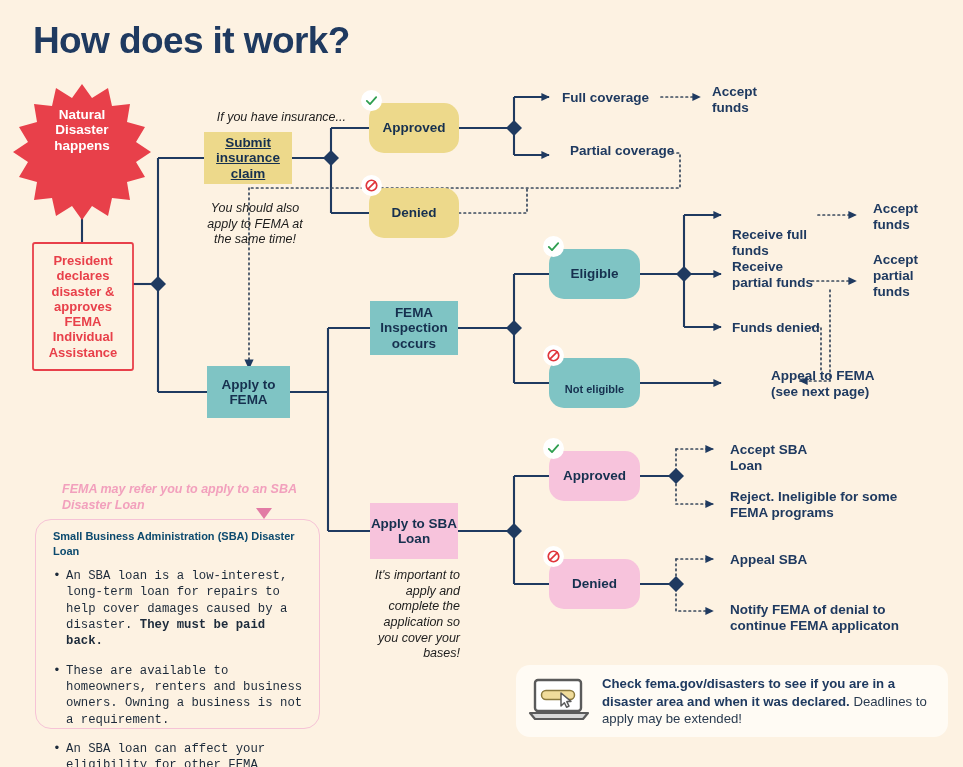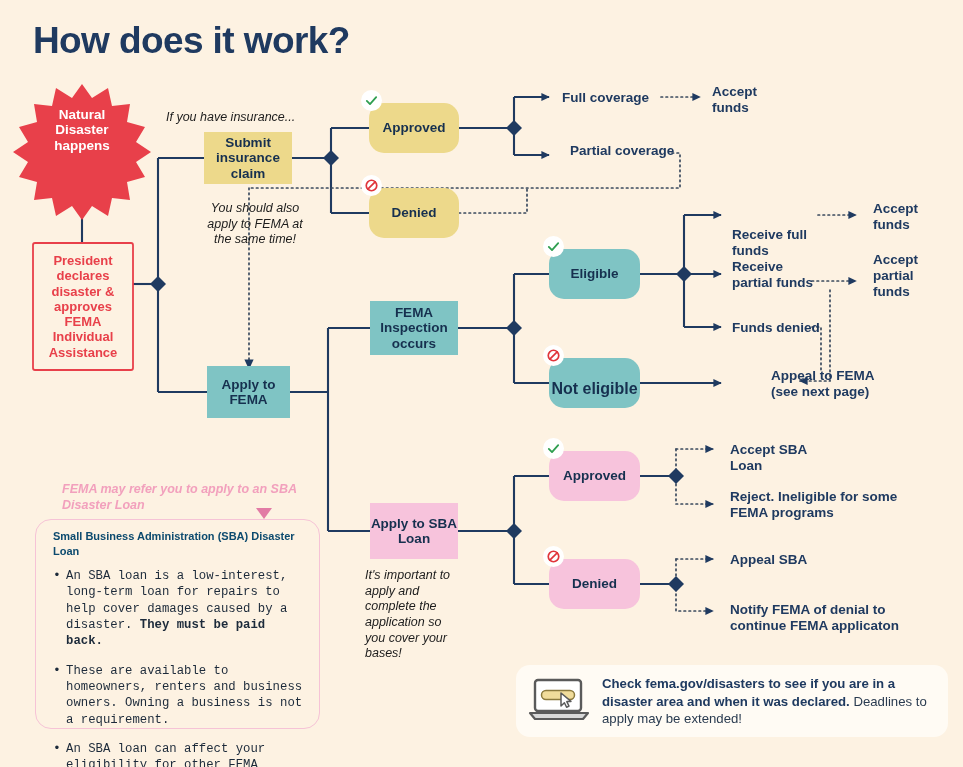--- a/index.html
+++ b/index.html
@@ -29,21 +29,21 @@
     text-align:center;font-weight:bold;color:#FFFFFF;line-height:1.15;
     font-size:13.5px;
   }
   .pres-label{
     position:absolute;display:flex;align-items:center;justify-content:center;
     text-align:center;font-weight:bold;color:#E8404A;line-height:1.17;
     font-size:13px;box-sizing:border-box;
   }
   .annot{
     position:absolute;font-style:italic;color:#1C1C1C;
-    font-size:12.5px;line-height:1.25;
+    font-size:12.5px;line-height:1.25;text-align:right;
   }
   .outcome{
     position:absolute;font-weight:bold;color:#1F3A60;
     font-size:13.5px;line-height:1.18;
   }
   .badge{
     position:absolute;width:21px;height:21px;border-radius:50%;
     background:#FFFFFF;display:flex;align-items:center;justify-content:center;
     box-sizing:border-box;
   }
@@ -217,33 +217,33 @@
     <rect x="370" y="503" width="88" height="56" fill="#F7C3DC"></rect>
 
     <rect x="549" y="451" width="91" height="50" rx="15" fill="#F7C3DC"></rect>
     <rect x="549" y="559" width="91" height="50" rx="15" fill="#F7C3DC"></rect>
   </svg>
 
   <div class="burst-label" style="left:32px;top:104px;width:100px;height:52px;">Natural Disaster happens</div>
 
   <div class="pres-label" style="left:35px;top:245px;width:96px;height:123px;padding:7px 4px;">President declares disaster &amp; approves FEMA Individual Assistance</div>
 
-  <div class="node-label" style="left:204px;top:132px;width:88px;height:52px;font-size:13.5px;">Submit insurance claim</div>
+  <div class="node-label" style="left:204px;top:132px;width:88px;height:52px;font-size:13.5px;text-decoration:underline;">Submit insurance claim</div>
 
   <div class="node-label" style="left:369px;top:103px;width:90px;height:50px;font-size:13.5px;">Approved</div>
 
   <div class="node-label" style="left:369px;top:188px;width:90px;height:50px;font-size:13.5px;">Denied</div>
 
   <div class="node-label" style="left:207px;top:366px;width:83px;height:52px;font-size:13.5px;border-radius:9px;">Apply to FEMA</div>
 
   <div class="node-label" style="left:370px;top:301px;width:88px;height:54px;font-size:13.5px;">FEMA Inspection occurs</div>
 
   <div class="node-label" style="left:549px;top:249px;width:91px;height:50px;font-size:13.5px;">Eligible</div>
 
-  <div class="node-label" style="left:549px;top:358px;width:91px;height:62px;font-size:16px;">Not eligible</div>
+  <div class="node-label" style="left:549px;top:358px;width:91px;height:62px;font-size:11px;">Not eligible</div>
 
   <div class="node-label" style="left:370px;top:503px;width:88px;height:56px;font-size:13.5px;">Apply to SBA Loan</div>
 
   <div class="node-label" style="left:549px;top:451px;width:91px;height:50px;font-size:13.5px;">Approved</div>
 
   <div class="node-label" style="left:549px;top:559px;width:91px;height:50px;font-size:13.5px;">Denied</div>
 
   <div class="badge" style="left:361px;top:90px;">
     <svg width="15" height="15" viewBox="0 0 16 16">
         <path d="M3 8.4 L6.4 11.8 L13 4.4" stroke="#2E9E4F" stroke-width="1.9" fill="none" stroke-linecap="round" stroke-linejoin="round"></path>

